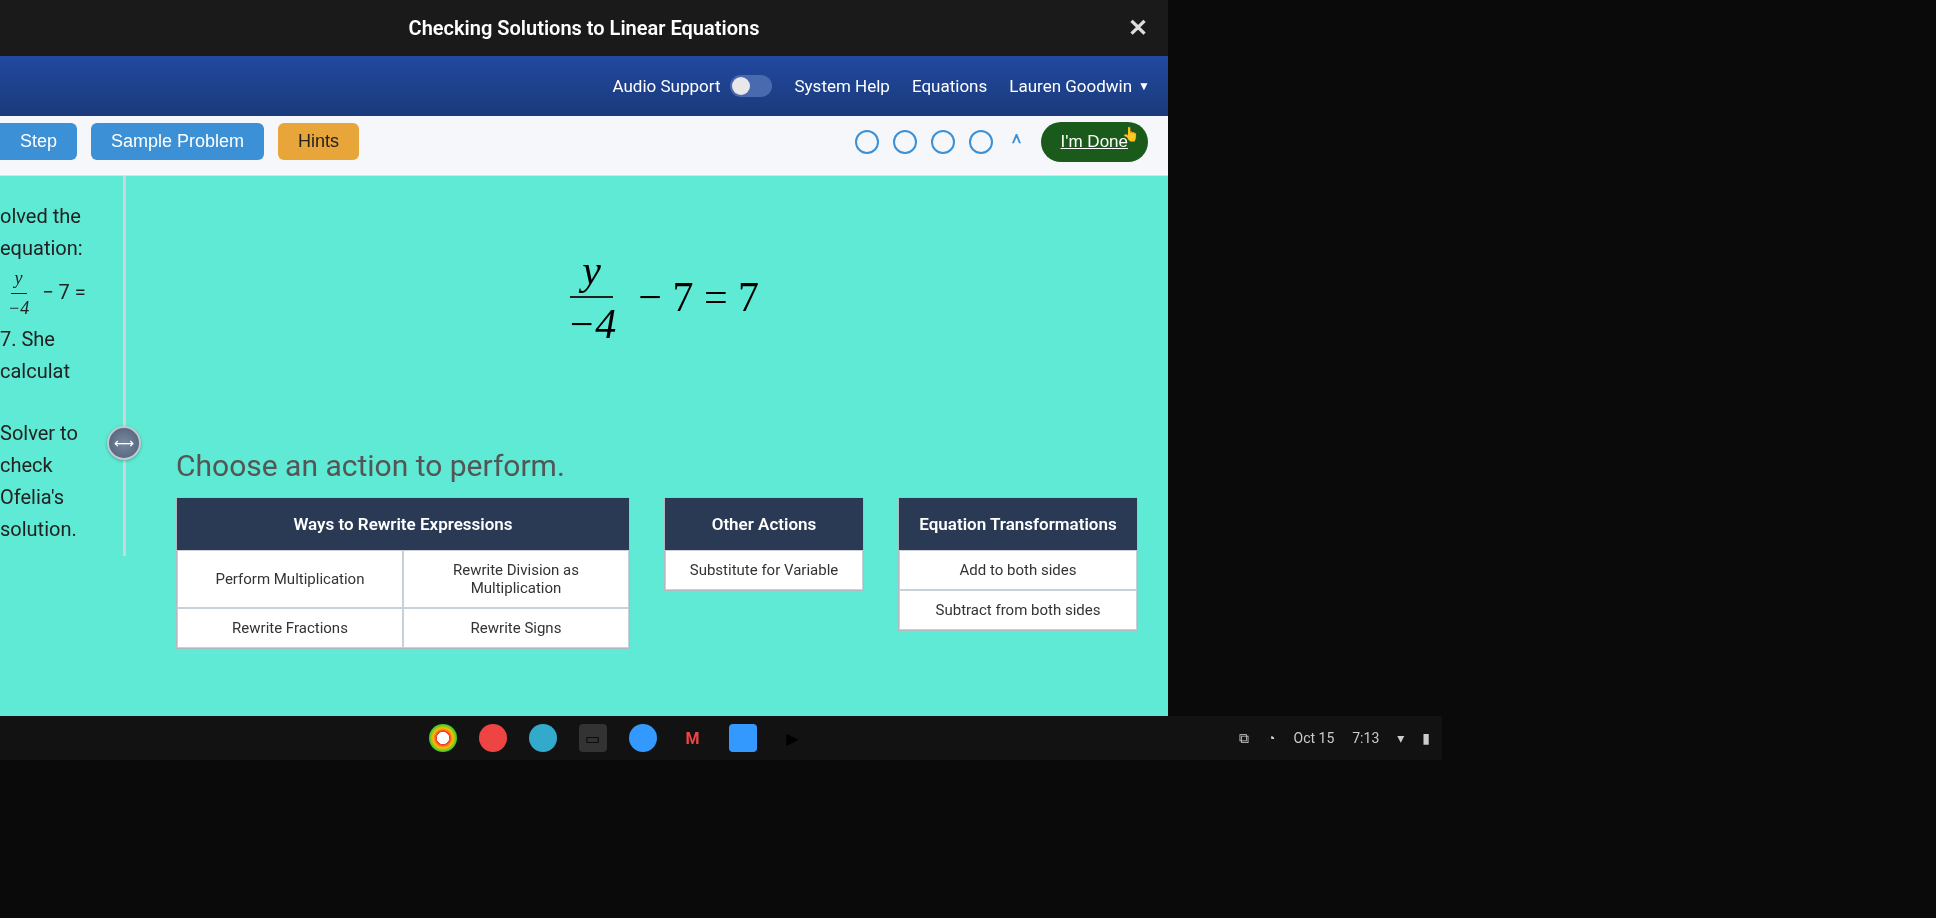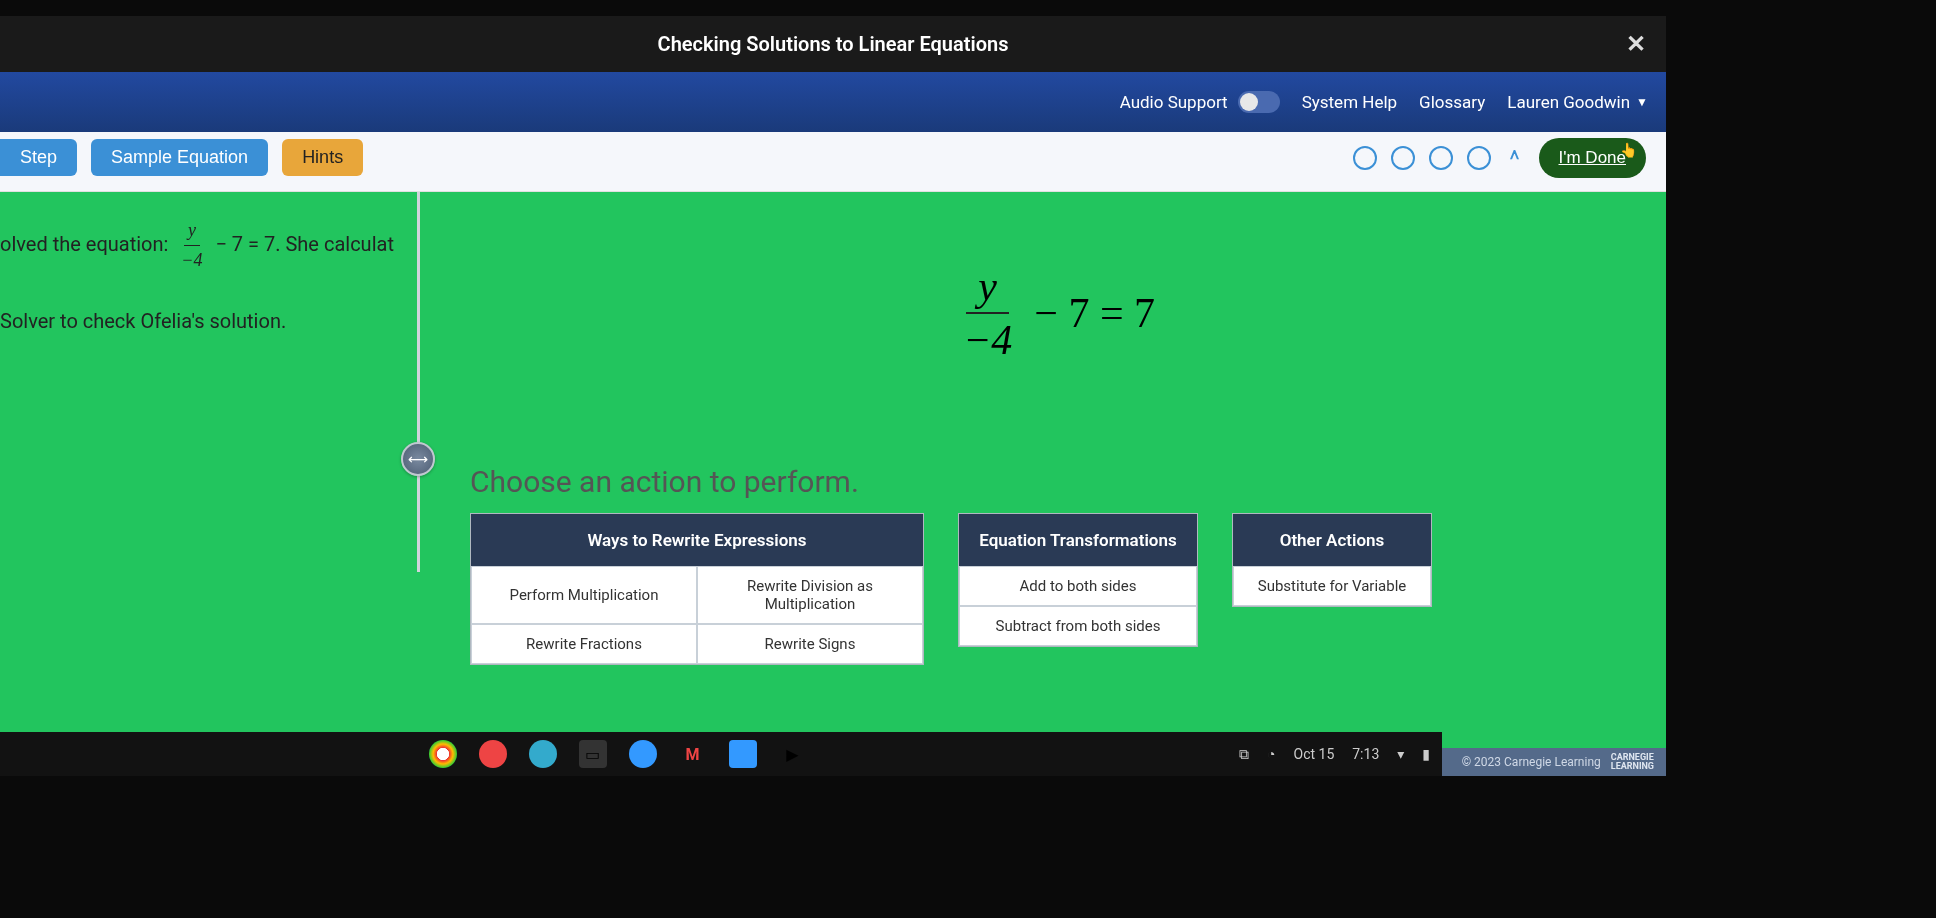--- a/index.html
+++ b/index.html
@@ -5,26 +5,25 @@
 * { margin: 0; padding: 0; box-sizing: border-box; }
 body {
   font-family: -apple-system, BlinkMacSystemFont, "Segoe UI", Roboto, Arial, sans-serif;
   background: #0a0a0a;
   width: 1936px;
   height: 918px;
   overflow: hidden;
   position: relative;
 }
 .app-frame {
-  width: 1666px;
+  width: 1168px;
   height: 760px;
-  background: #22c55e;
+  background: #5eead4;
   position: relative;
   overflow: hidden;
-  margin-top: 16px;
 }
 .title-bar {
   background: #1a1a1a;
   color: #fff;
   height: 56px;
   display: flex;
   align-items: center;
   justify-content: center;
   position: relative;
   font-size: 20px;
@@ -261,30 +260,30 @@
     <span>Checking Solutions to Linear Equations</span>
     <span class="close-x">✕</span>
   </div>
 
   <div class="top-bar">
     <div class="audio-support">
       <span>Audio Support</span>
       <div class="toggle"></div>
     </div>
     <span class="top-link">System Help</span>
-    <span class="top-link">Glossary</span>
+    <span class="top-link">Equations</span>
     <div class="user-menu">
       <span>Lauren Goodwin</span>
       <span class="caret-down">▼</span>
     </div>
   </div>
 
   <div class="toolbar">
     <button class="tbtn step">Step</button>
-    <button class="tbtn sample">Sample Equation</button>
+    <button class="tbtn sample">Sample Problem</button>
     <button class="tbtn hints">Hints</button>
     <div class="progress-area">
       <div class="prog-circle"></div>
       <div class="prog-circle"></div>
       <div class="prog-circle"></div>
       <div class="prog-circle"></div>
       <span class="prog-caret">＾</span>
       <button class="done-btn">
         <span>I'm Done</span>
         <span class="cursor-icon">👆</span>
@@ -324,29 +323,29 @@
           <div class="row">
             <div class="cell">Perform Multiplication</div>
             <div class="cell">Rewrite Division as Multiplication</div>
           </div>
           <div class="row">
             <div class="cell">Rewrite Fractions</div>
             <div class="cell">Rewrite Signs</div>
           </div>
         </div>
 
+        <div class="atable other">
+          <div class="hdr">Other Actions</div>
+          <div class="cell">Substitute for Variable</div>
+        </div>
+
         <div class="atable eq">
           <div class="hdr">Equation Transformations</div>
           <div class="cell">Add to both sides</div>
           <div class="cell">Subtract from both sides</div>
-        </div>
-
-        <div class="atable other">
-          <div class="hdr">Other Actions</div>
-          <div class="cell">Substitute for Variable</div>
         </div>
       </div>
     </div>
   </div>
 
   <div class="footer-bar">
     <span>tv069   Client Version: 9.6.15   Server Version: 9.6.15</span>
     <div class="right">
       <span>© 2023 Carnegie Learning</span>
       <div class="carnegie-logo">

